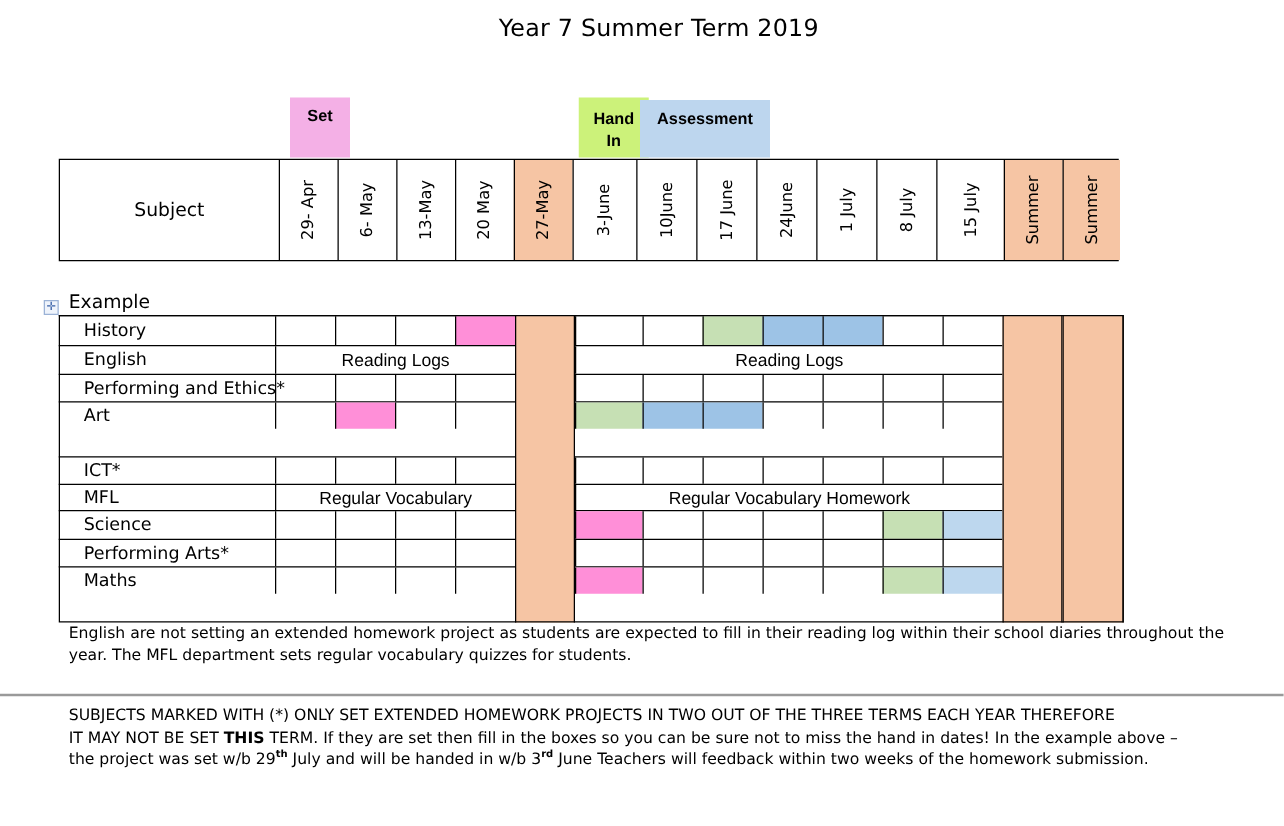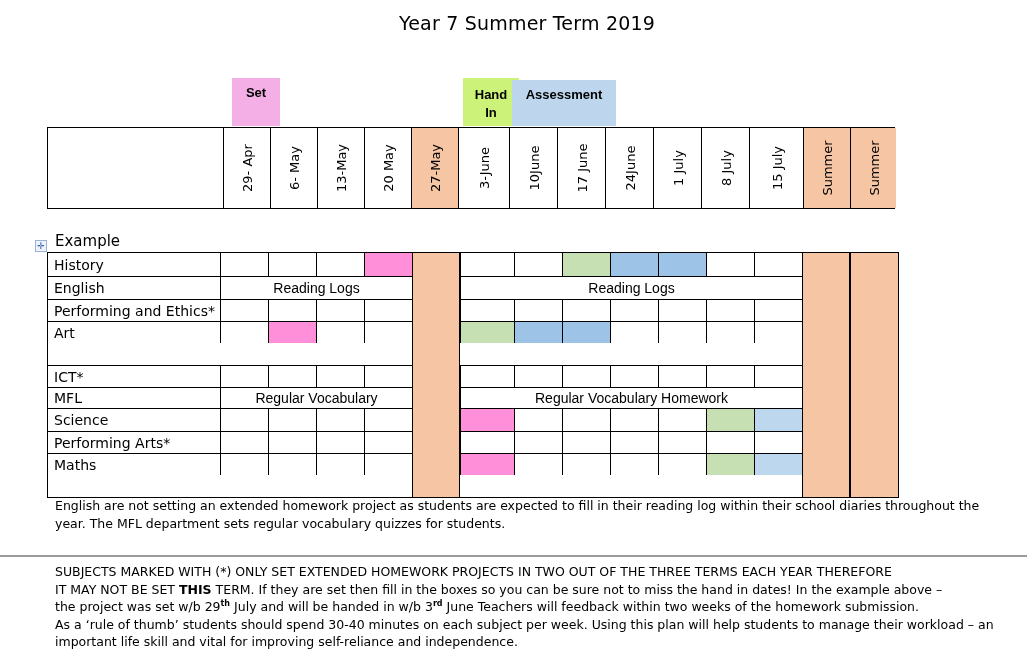--- a/index.html
+++ b/index.html
@@ -19,21 +19,21 @@
   #hdr-subject{position:absolute;left:0;top:0;width:175px;height:100%;display:flex;align-items:center;justify-content:center;font-size:15px;}
 
   
   #anchor{left:35px;top:240px;width:10px;height:10px;border:1px solid #9bb2d6;background:#eef3fb;font-size:9px;line-height:10px;text-align:center;color:#3a62a8;}
   #example{left:55px;top:232px;font-size:15px;}
 
   
   #body{position:absolute;left:47px;top:252px;width:852px;height:246px;}
   .row{position:absolute;left:0;width:755px;border-top:1.2px solid #000;box-sizing:border-box;}
   .cell{position:absolute;top:0;height:100%;border-left:1.2px solid #000;box-sizing:border-box;}
-  .rlabel{position:absolute;left:7px;top:0;height:100%;display:flex;align-items:center;font-size:14px;white-space:nowrap;}
+  .rlabel{position:absolute;left:20px;top:0;height:100%;display:flex;align-items:center;font-size:14px;white-space:nowrap;}
   .span-text{position:absolute;top:0;height:100%;display:flex;align-items:center;justify-content:center;font-family:"Liberation Sans",sans-serif;font-size:14px;}
   .pcol{position:absolute;top:0;height:246px;background:#F6C5A4;border-left:1.2px solid #000;border-right:1.2px solid #000;box-sizing:border-box;}
   #body-frame{position:absolute;left:0;top:0;width:852px;height:246px;border:1.2px solid #000;box-sizing:border-box;pointer-events:none;}
 
   .note{position:absolute;font-size:12.5px;line-height:17.5px;white-space:nowrap;}
   #note1{left:55px;top:497px;}
   #divider{left:0;top:555px;width:1027px;height:2px;background:#9a9a9a;}
   #note2{left:55px;top:563px;}
   sup{font-size:8px;line-height:0;font-weight:bold;}
   .u{font-weight:bold;}
@@ -41,20 +41,21 @@
 </head>
 <body>
 
 <div id="title" class="abs">Year 7 Summer Term 2019</div>
 
 <div id="leg-set" class="legend"><span>Set</span></div>
 <div id="leg-hand" class="legend"><span>Hand</span><br><span>In</span></div>
 <div id="leg-assess" class="legend"><span>Assessment</span></div>
 
 <div id="hdr">
+  <div id="hdr-subject">Subject</div>
   <div class="hcell" style="left:175px;width:47px">
       <span class="rot">29- Apr</span>
     </div>
   <div class="hcell" style="left:222px;width:47px">
       <span class="rot">6- May</span>
     </div>
   <div class="hcell" style="left:269px;width:47px">
       <span class="rot">13-May</span>
     </div>
   <div class="hcell" style="left:316px;width:47px">
@@ -234,15 +235,14 @@
   <span>English are not setting an extended homework project as students are expected to fill in their reading log within their school diaries throughout the</span><br>
   <span>year. The MFL department sets regular vocabulary quizzes for students.</span>
 </div>
 
 <div id="divider" class="abs"></div>
 
 <div id="note2" class="note">
   <span>SUBJECTS MARKED WITH (*) ONLY SET EXTENDED  HOMEWORK PROJECTS IN TWO OUT OF THE THREE TERMS EACH YEAR THEREFORE</span><br>
   <span>IT MAY NOT  BE SET </span><span class="u">THIS</span><span> TERM. If they are set then fill in the boxes so you can be sure not to miss the hand in dates! In the example above –</span><br>
   <span>the project was set w/b 29</span><sup>th</sup><span> July and will be handed in w/b 3</span><sup>rd</sup><span> June Teachers will feedback within two weeks of the homework submission.</span><br>
-  <span>As a ‘rule of thumb’ students should spend 30-40 minutes on each subject per week. Using this plan will help students to manage their workload – an</span><br>
-  <span>important life skill and vital for improving self-reliance and independence.</span>
+  <br>
 </div>
 
 </body></html>

